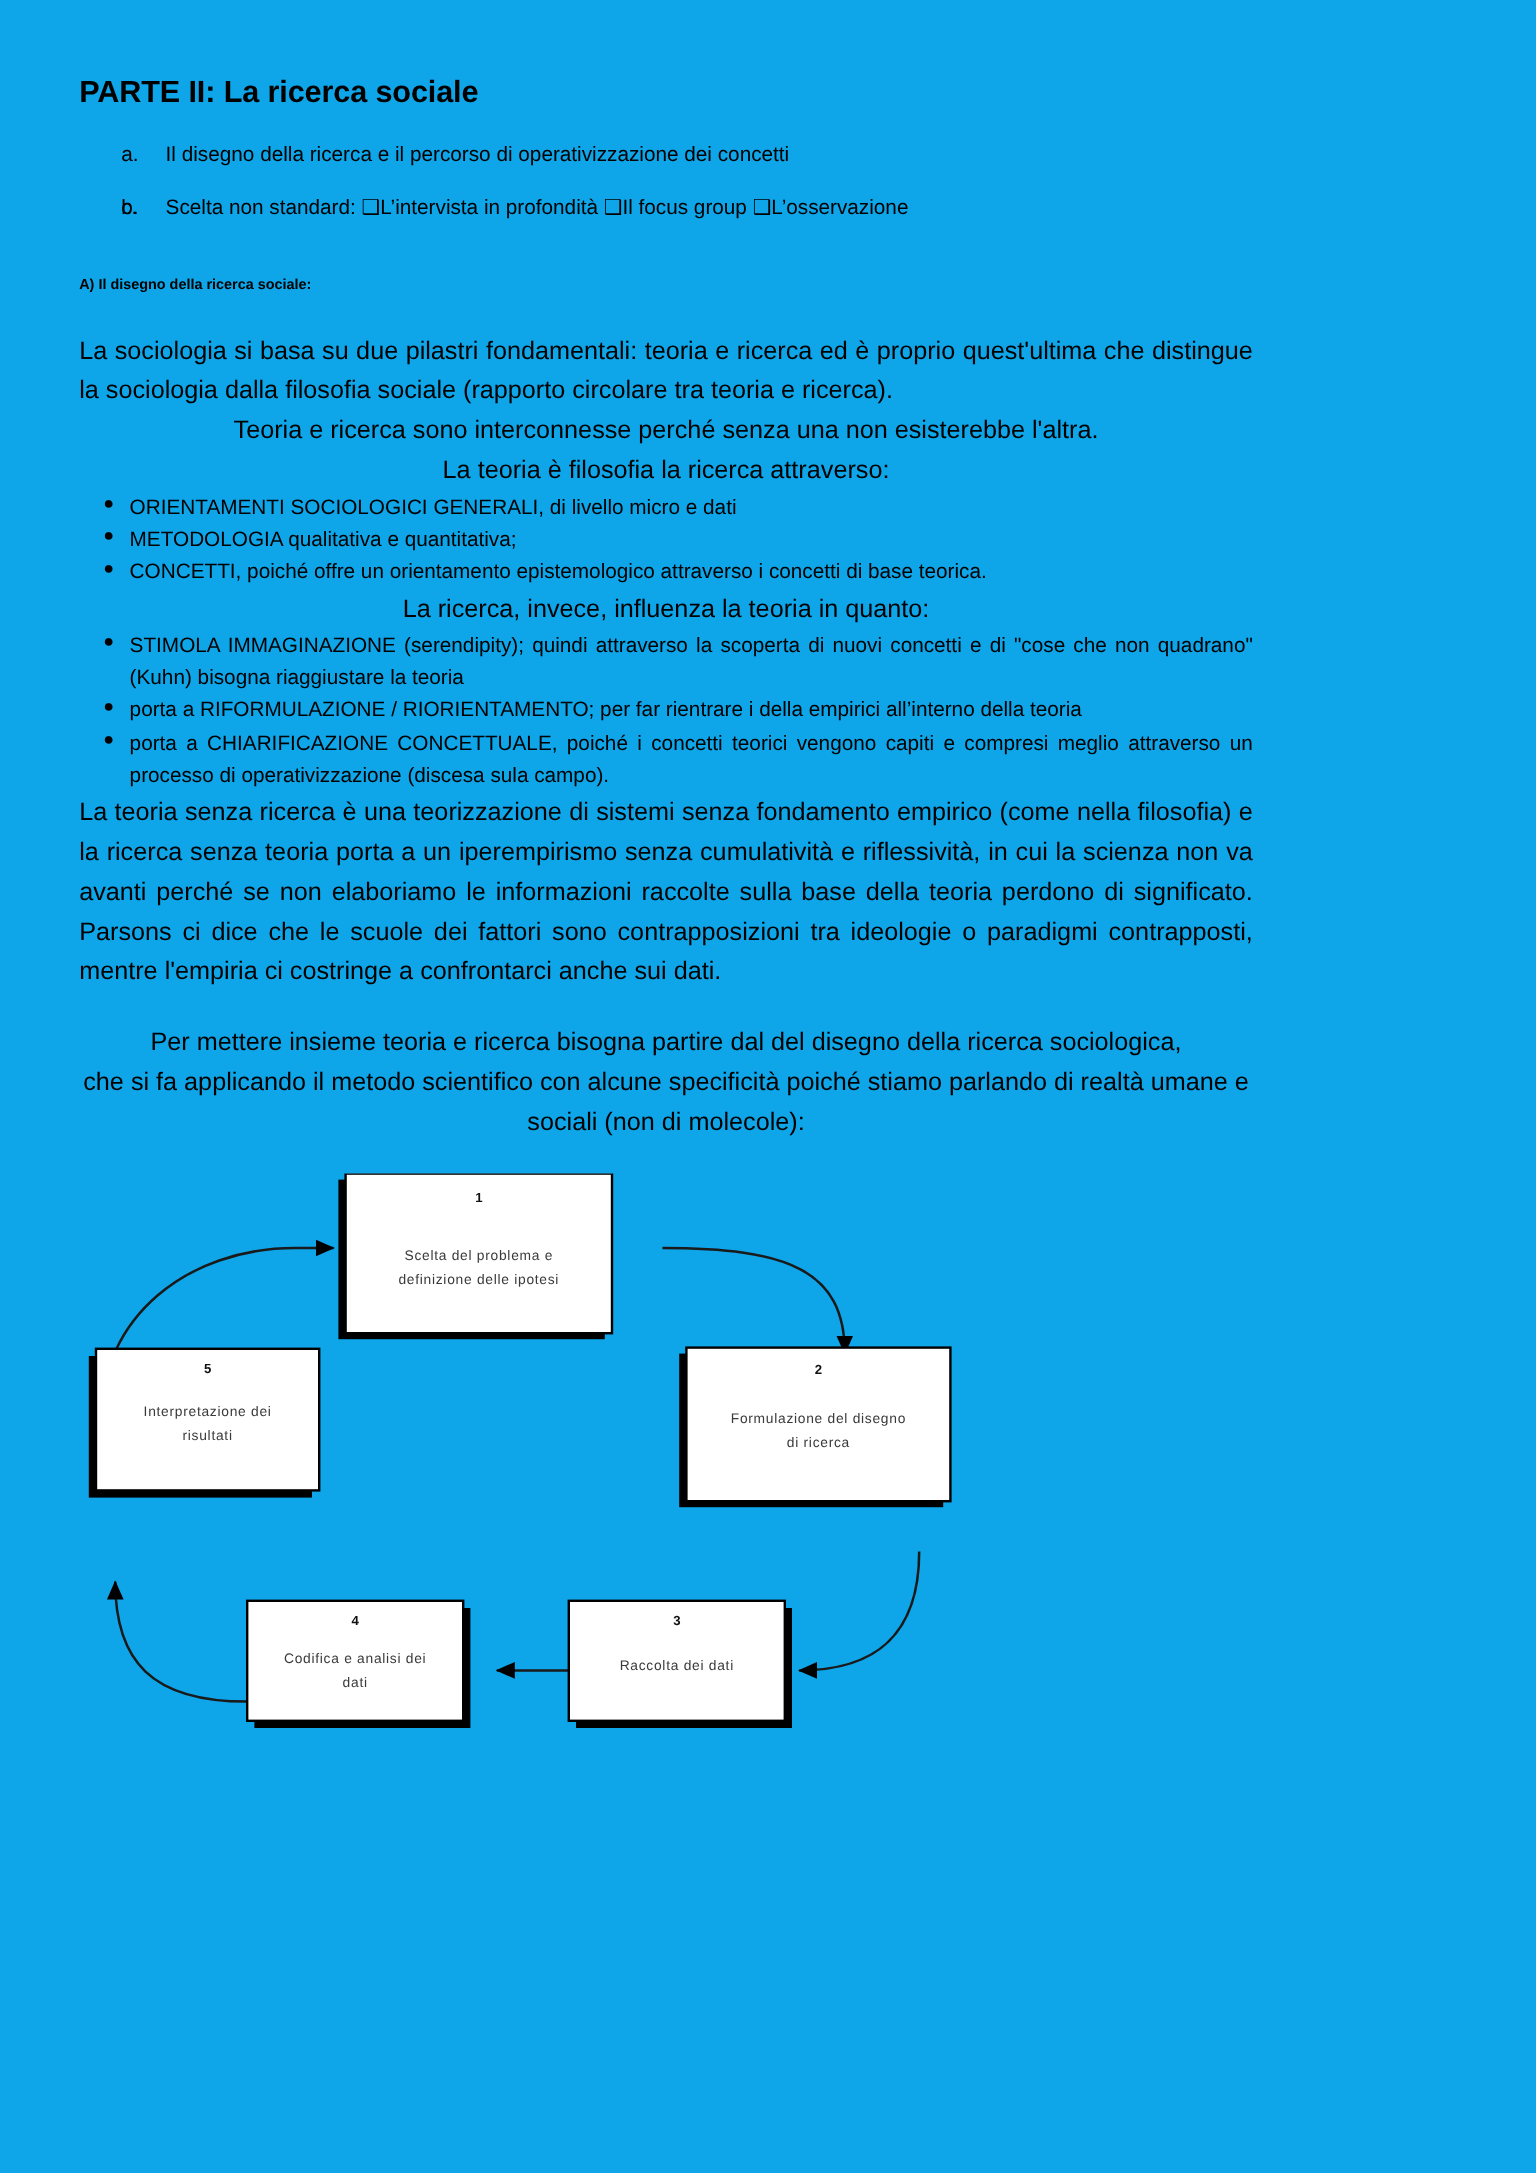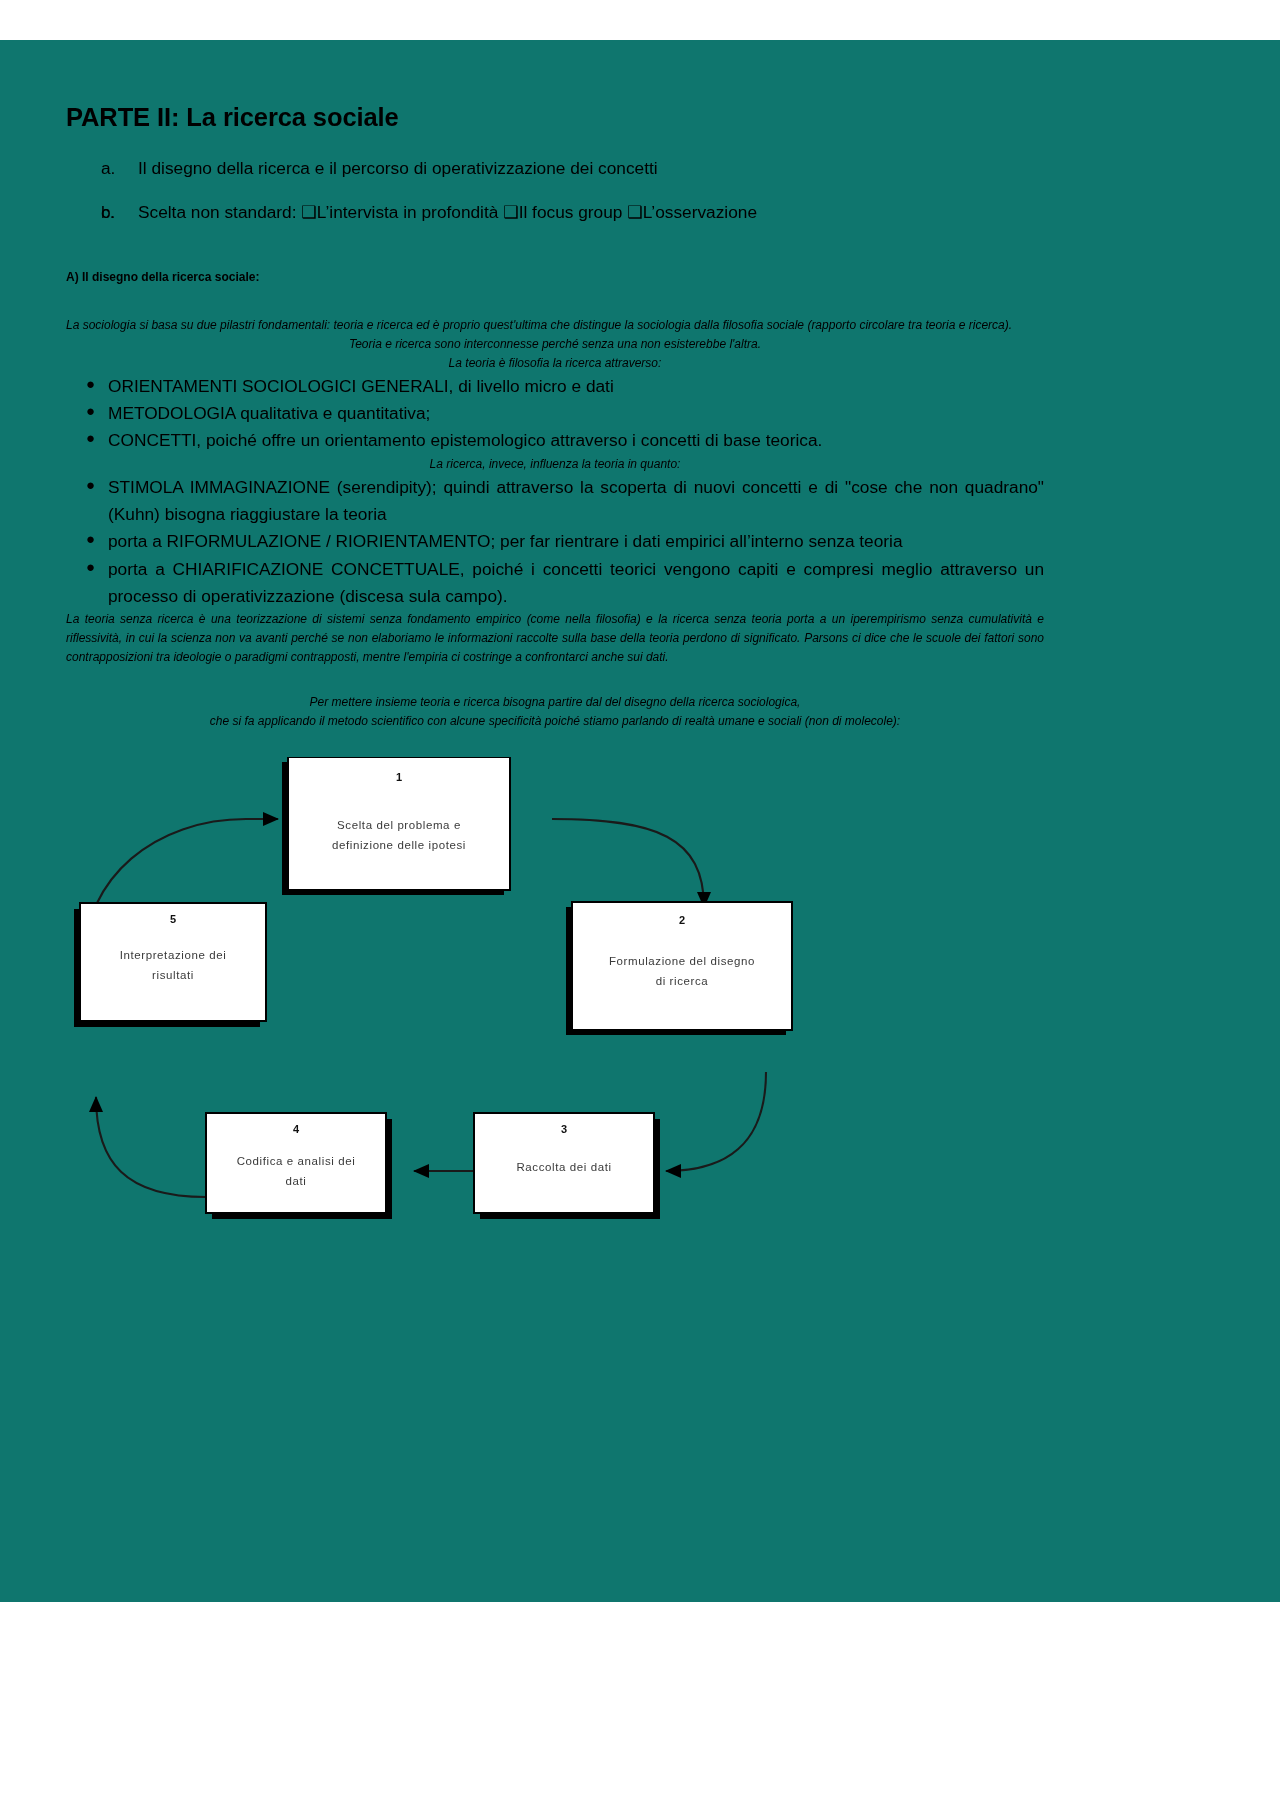--- a/index.html
+++ b/index.html
@@ -7,25 +7,24 @@
     padding: 0;
     background: #ffffff;
   }
   body {
     font-family: "Liberation Sans", sans-serif;
     color: #000000;
   }
   .page {
     position: relative;
     width: 1280px;
-    height: 1562px;
-    background: #0f766e;
+    height: 1811px;
+    background: #0ea5e9;
     overflow: hidden;
     box-sizing: border-box;
-    margin-top: 40px;
   }
   .content {
     position: absolute;
     left: 66px;
     top: 0;
     width: 978px;
   }
 
   h1.doc-title {
     font-size: 25.5px;
@@ -59,26 +58,25 @@
   h2.sec-head {
     font-size: 12px;
     font-weight: bold;
     margin: 0;
     padding: 0;
     margin-top: 46px;
     line-height: 1.3;
   }
 
   p.body-par {
-    font-size: 12px;
+    font-size: 21px;
     line-height: 1.58;
     margin: 0;
     padding: 0;
     text-align: justify;
-    font-style: italic;
   }
   p.body-par.just-first { margin-top: 30px; }
   p.body-par.noj { text-align: center; }
 
   ul.bul {
     list-style: none;
     margin: 0;
     padding: 0;
   }
   ul.bul > li {
@@ -165,21 +163,21 @@
 
     <p class="body-par noj">La ricerca, invece, influenza la teoria in quanto:</p>
 
     <ul class="bul">
       <li>
         <span class="bdot">●</span>
         <span>STIMOLA IMMAGINAZIONE (serendipity); quindi attraverso la scoperta di nuovi concetti e di "cose che non quadrano" (Kuhn) bisogna riaggiustare la teoria</span>
       </li>
       <li class="nj">
         <span class="bdot">●</span>
-        <span>porta a RIFORMULAZIONE / RIORIENTAMENTO; per far rientrare i dati empirici all’interno senza teoria</span>
+        <span>porta a RIFORMULAZIONE / RIORIENTAMENTO; per far rientrare i della empirici all’interno della teoria</span>
       </li>
       <li>
         <span class="bdot">●</span>
         <span>porta a CHIARIFICAZIONE CONCETTUALE, poiché i concetti teorici vengono capiti e compresi meglio attraverso un processo di operativizzazione (discesa sula campo).</span>
       </li>
     </ul>
 
     <p class="body-par">La teoria senza ricerca è una teorizzazione di sistemi senza fondamento empirico (come nella filosofia) e la ricerca senza teoria porta a un iperempirismo senza cumulatività e riflessività, in cui la scienza non va avanti perché se non elaboriamo le informazioni raccolte sulla base della teoria perdono di significato. Parsons ci dice che le scuole dei fattori sono contrapposizioni tra ideologie o paradigmi contrapposti, mentre l'empiria ci costringe a confrontarci anche sui dati.</p>
 
     <div class="gap-md"></div>

